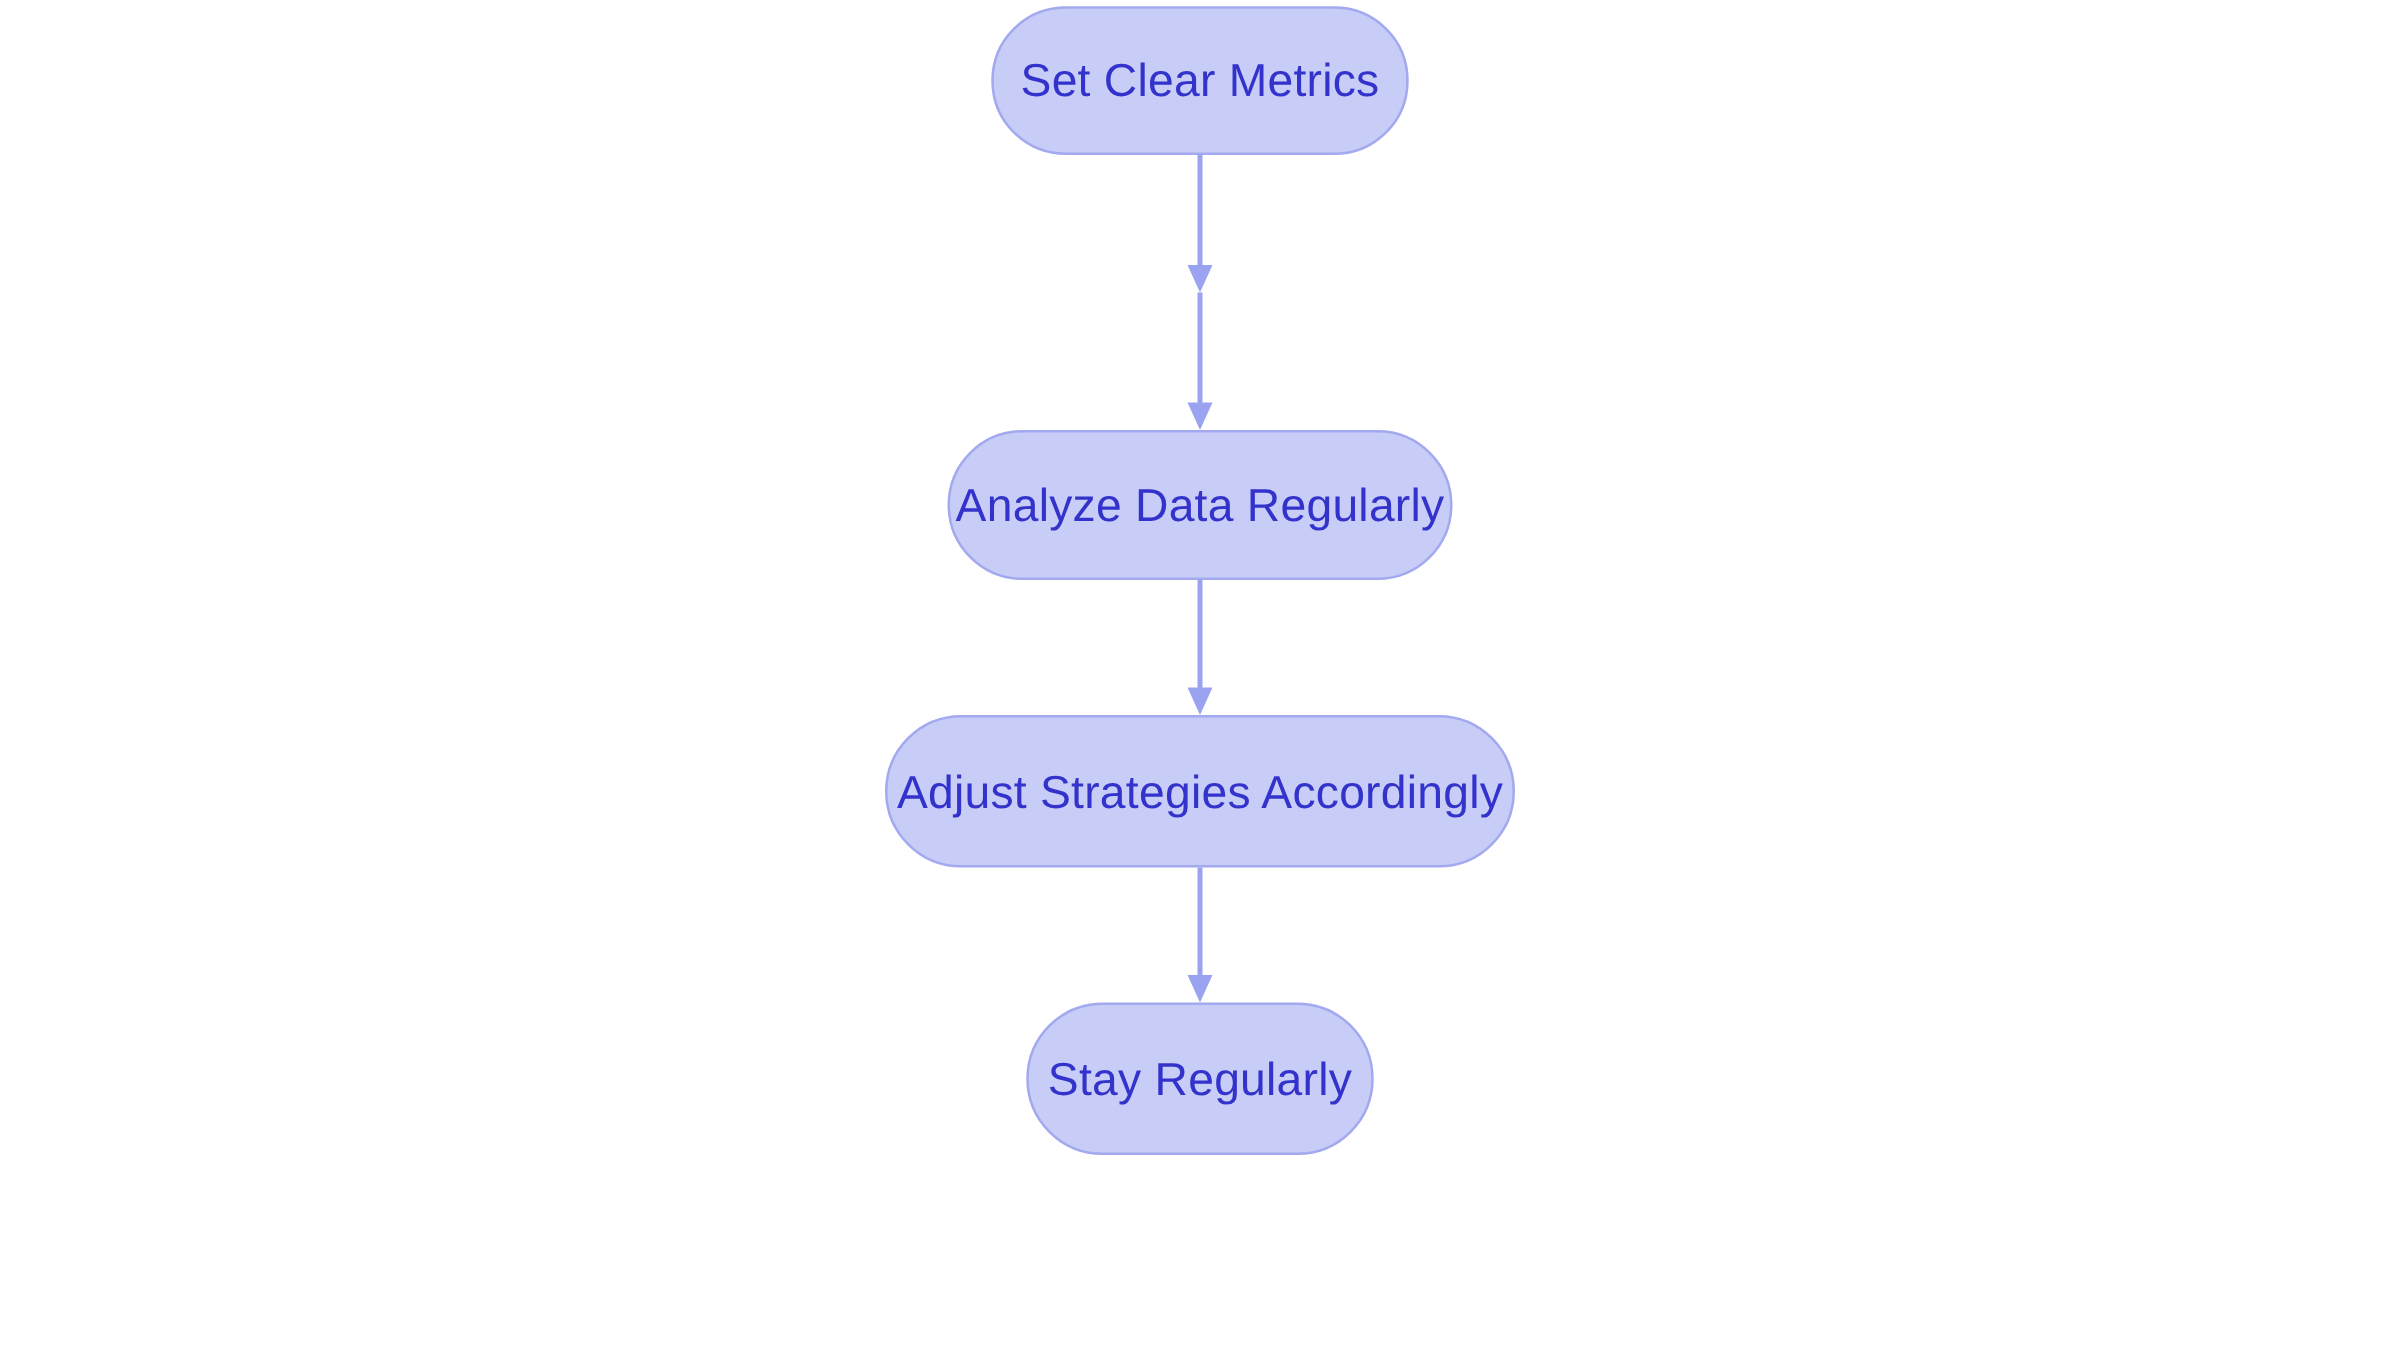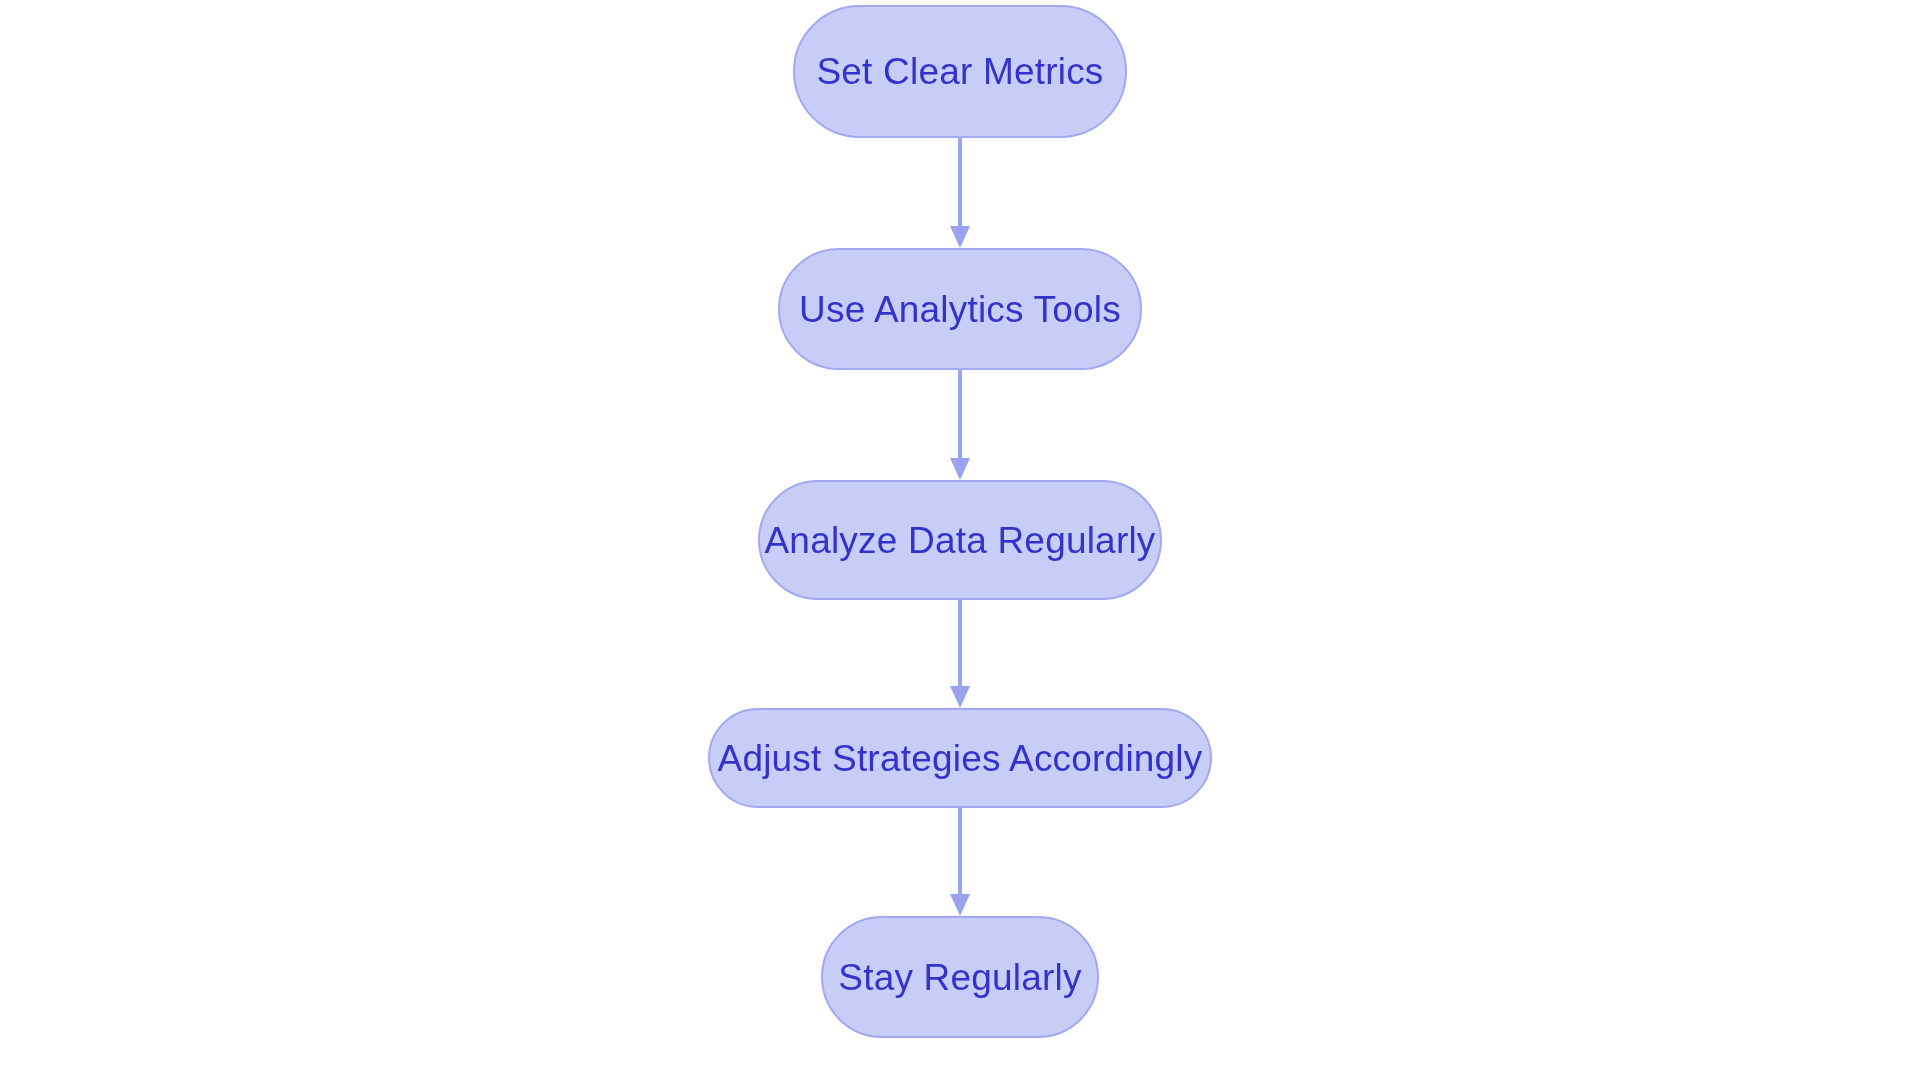--- a/index.html
+++ b/index.html
@@ -45,24 +45,24 @@
     letter-spacing: 0.2px;
     white-space: nowrap;
     user-select: none;
   }
   .node-label {
     display: block;
     padding: 0 46px;
     line-height: 1;
   }
   
-  .node-1 { width: 334px; height: 133px; font-size: 37px; margin-top: 5px; }
+  .node-1 { width: 334px; height: 119px; font-size: 37px; margin-top: 5px; }
   .node-2 { width: 364px; height: 122px; font-size: 37px; }
   .node-3 { width: 404px; height: 120px; font-size: 37px; }
-  .node-4 { width: 504px; height: 100px; font-size: 37px; }
+  .node-4 { width: 504px; height: 122px; font-size: 37px; }
   .node-5 { width: 278px; height: 122px; font-size: 37px; }
 
   .connector {
     position: relative;
     width: 24px;
     display: flex;
     justify-content: center;
     align-items: flex-start;
   }
   .connector-1 { height: 110px; }
@@ -85,23 +85,20 @@
       <span class="node-label">Set Clear Metrics</span>
     </div>
 
     <div class="connector connector-1">
       <svg width="24" height="110" viewBox="0 0 24 110" aria-hidden="true">
         <line x1="12" y1="0" x2="12" y2="90" stroke="#9aa3ef" stroke-width="4"></line>
         <polygon points="2,88 22,88 12,110" fill="#9aa3ef"></polygon>
       </svg>
     </div>
 
-    <div class="node node-2">
-      <span class="node-label">Use Analytics Tools</span>
-    </div>
 
     <div class="connector connector-2">
       <svg width="24" height="110" viewBox="0 0 24 110" aria-hidden="true">
         <line x1="12" y1="0" x2="12" y2="90" stroke="#9aa3ef" stroke-width="4"></line>
         <polygon points="2,88 22,88 12,110" fill="#9aa3ef"></polygon>
       </svg>
     </div>
 
     <div class="node node-3">
       <span class="node-label">Analyze Data Regularly</span>

